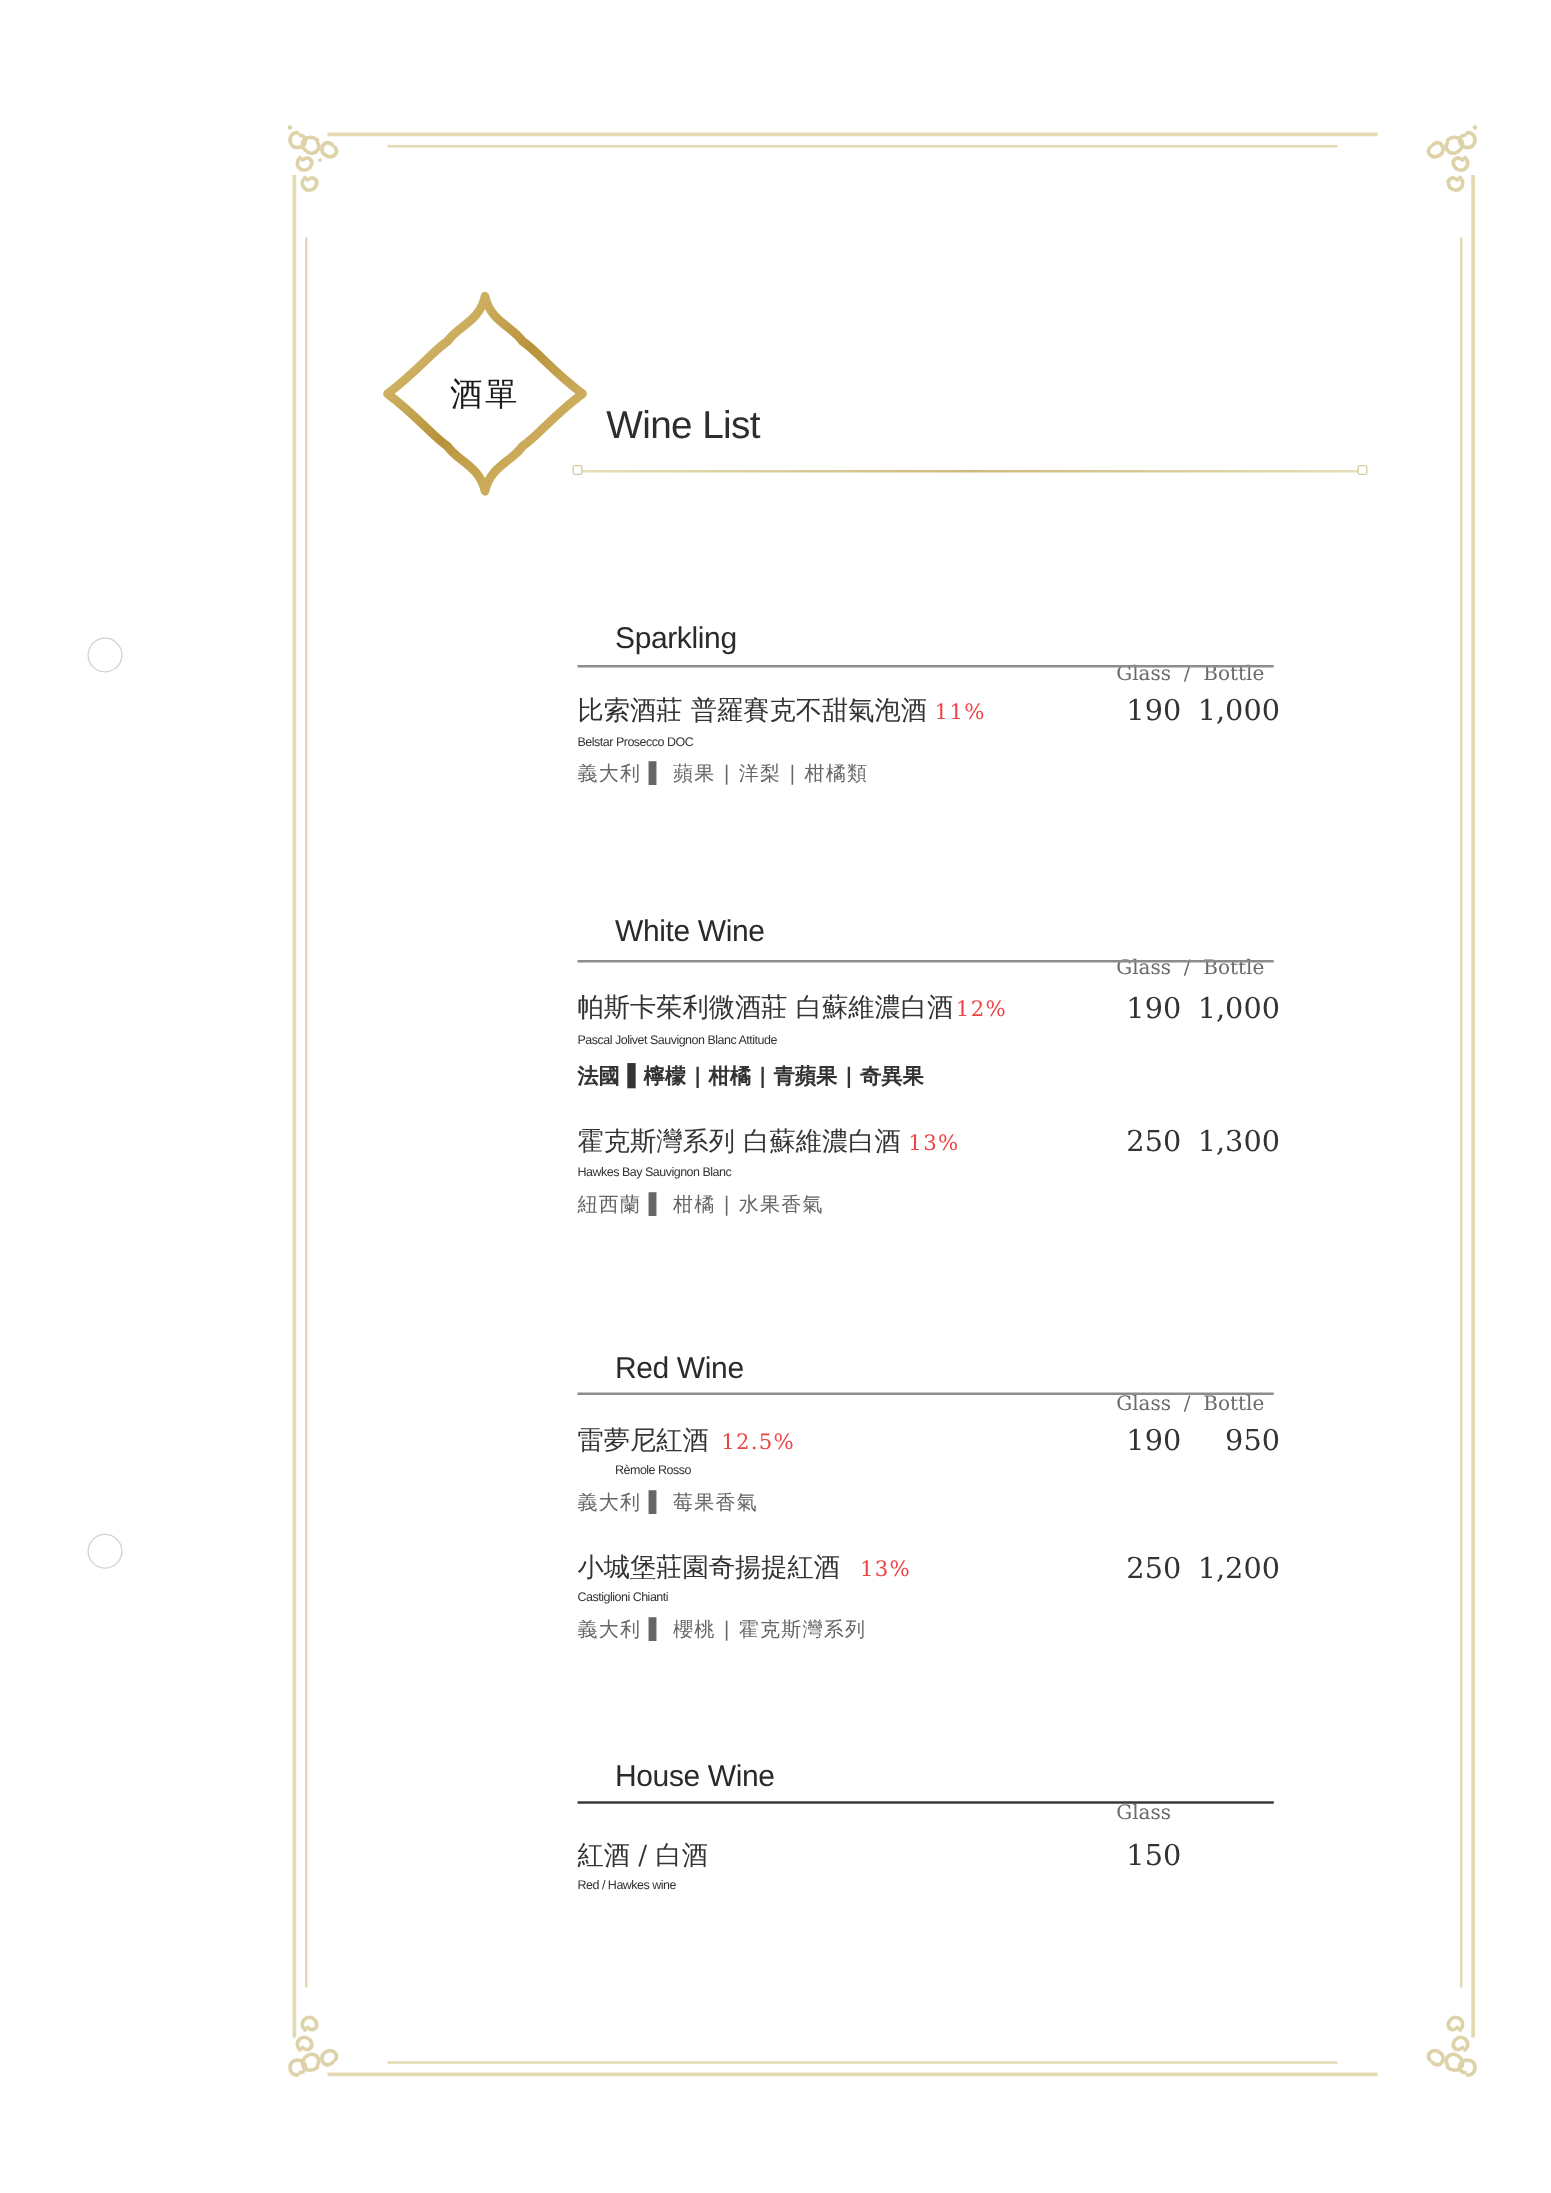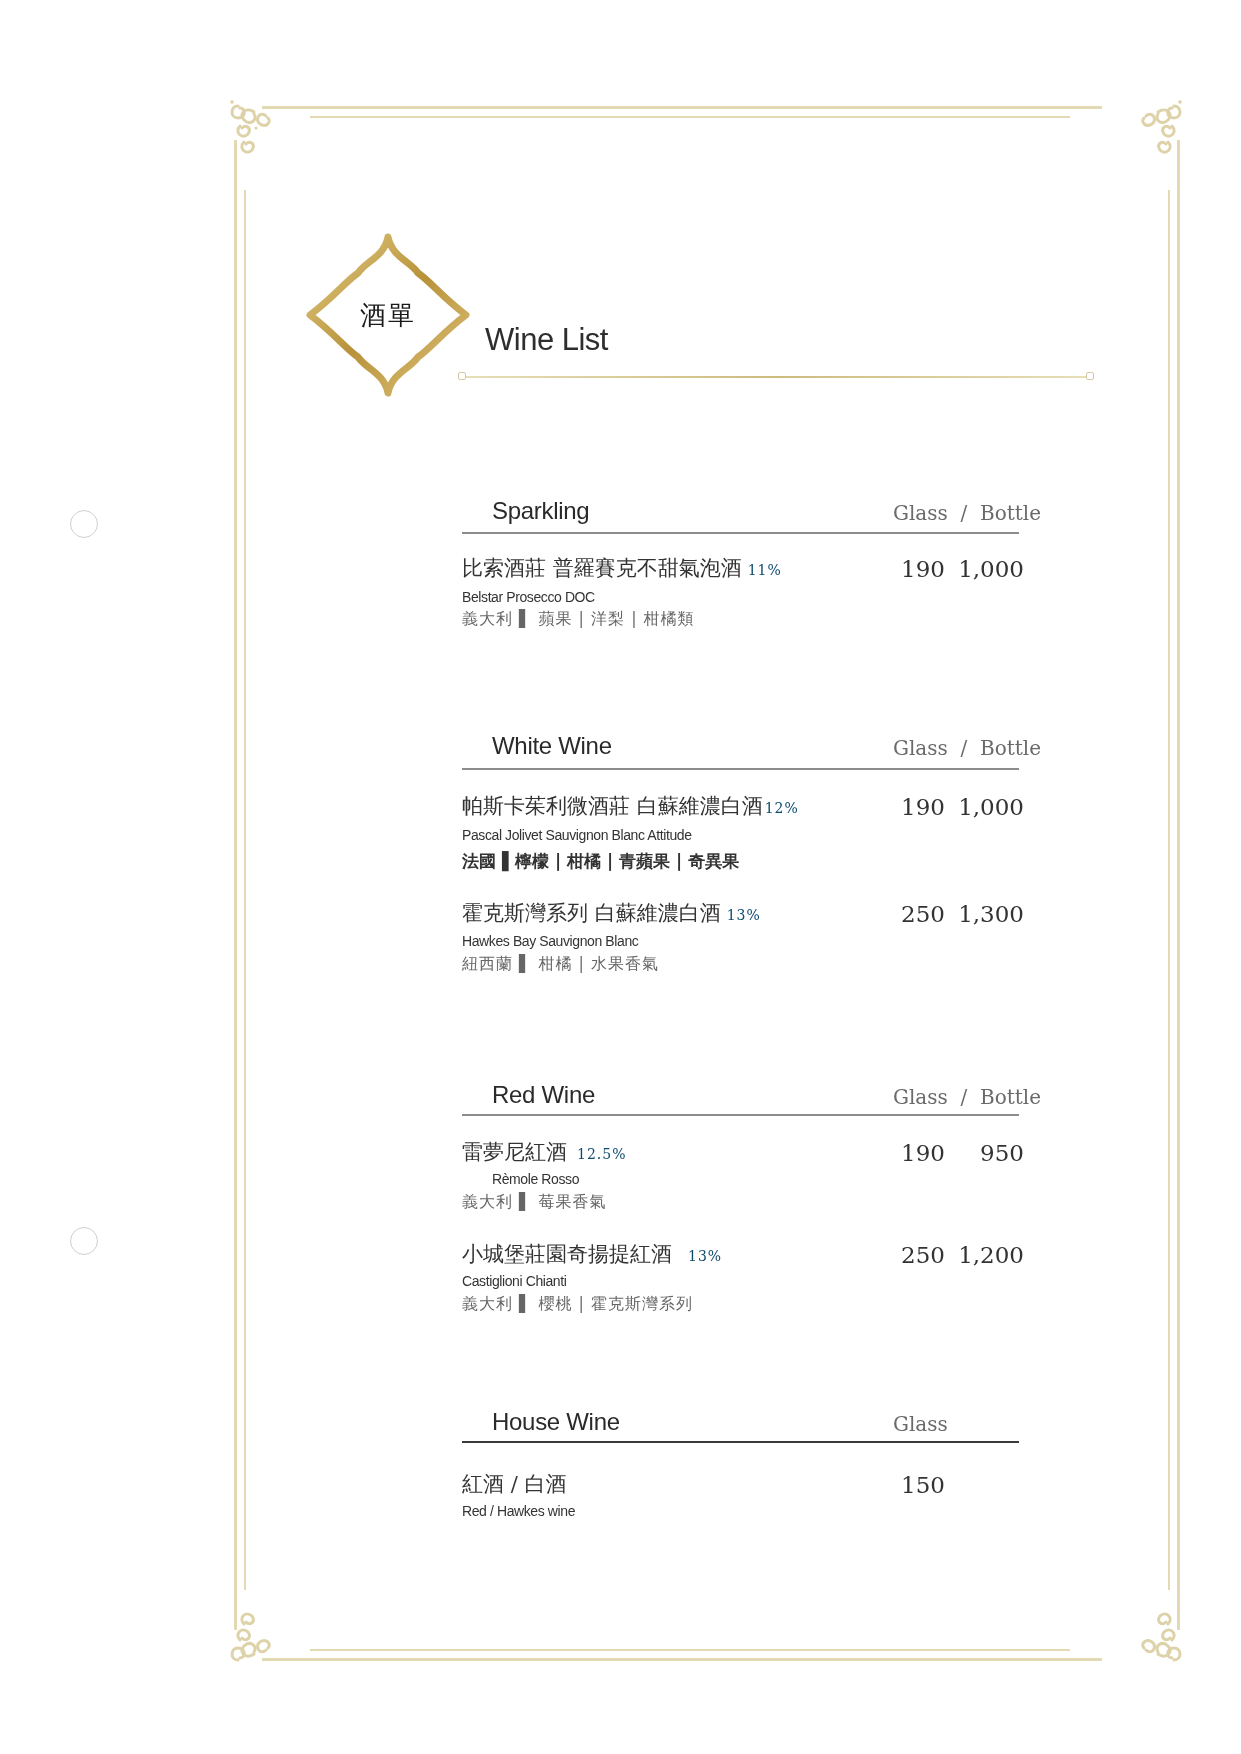--- a/index.html
+++ b/index.html
@@ -14,26 +14,26 @@
 
   
   .badge { position: absolute; left: 306px; top: 233px; width: 164px; height: 164px; }
   .badge-text { position: absolute; left: 306px; top: 298px; width: 164px; text-align: center; font-family: "DejaVu Serif", serif; font-size: 26px; color: #1a1a1a; letter-spacing: 2px; }
   .title { position: absolute; left: 485px; top: 322px; font-family: "Liberation Sans", sans-serif; font-size: 31px; color: #2e2e2e; letter-spacing: -0.5px; }
   .title-rule { position: absolute; left: 462px; top: 376px; width: 628px; height: 2px; background: linear-gradient(90deg, #e7dfb8, #cdbb7e 50%, #e7dfb8); }
   .rule-cap { position: absolute; top: 372px; width: 8px; height: 8px; border: 1.5px solid #d6caa0; border-radius: 2px; box-sizing: border-box; background:#fff; }
 
   
   .sec-title { position: absolute; left: 462px; font-family: "Liberation Sans", sans-serif; font-size: 24px; color: #2a2a2a; letter-spacing: -0.3px; line-height: 1; margin-left: 30px; }
-  .sec-cols { position: absolute; left: 893px; width: 130px; font-family: "DejaVu Serif", serif; font-size: 20px; color: #6a6a6a; line-height: 1; white-space: pre; }
+  .sec-cols { position: absolute; left: 893px; width: 130px; font-family: "DejaVu Serif", serif; font-size: 16px; color: #6a6a6a; line-height: 1; white-space: pre; margin-top: 28px; }
   .sec-rule { position: absolute; left: 462px; width: 557px; height: 2px; background: #8c8c8c; }
 
   .item-name { position: absolute; left: 462px; font-family: "DejaVu Serif", serif; font-size: 21px; color: #333; line-height: 1; white-space: nowrap; }
-  .item-abv { font-family: "DejaVu Serif", serif; font-size: 14px; color: #0c4a6e; letter-spacing: 1px; margin-left: 6px; }
-  .item-en { position: absolute; left: 462px; font-family: "Liberation Sans", sans-serif; font-size: 14px; color: #333; letter-spacing: -0.4px; line-height: 1; white-space: nowrap; }
+  .item-abv { font-family: "DejaVu Serif", serif; font-size: 17px; color: #ef4444; letter-spacing: 1px; margin-left: 6px; }
+  .item-en { position: absolute; left: 462px; font-family: "Liberation Sans", sans-serif; font-size: 10px; color: #333; letter-spacing: -0.4px; line-height: 1; white-space: nowrap; }
   .item-tags { position: absolute; left: 462px; font-family: "DejaVu Serif", serif; font-size: 16px; color: #666; letter-spacing: 1px; line-height: 1; white-space: nowrap; }
   .item-tags.bold { font-family: "DejaVu Sans", sans-serif; font-size: 17px; font-weight: bold; color: #333; letter-spacing: 0; }
   .price-glass { position: absolute; left: 895px; width: 50px; text-align: right; font-family: "DejaVu Serif", serif; font-size: 23px; color: #333; line-height: 1; }
   .price-bottle { position: absolute; left: 952px; width: 72px; text-align: right; font-family: "DejaVu Serif", serif; font-size: 23px; color: #333; line-height: 1; }
 </style>
 </head>
 <body>
 
 <div class="hole" style="left:70px; top:510px;"></div>
 <div class="hole" style="left:70px; top:1227px;"></div>

